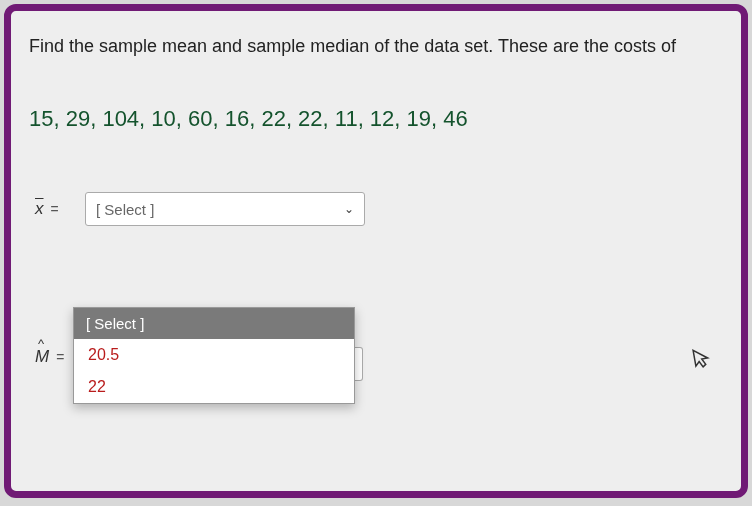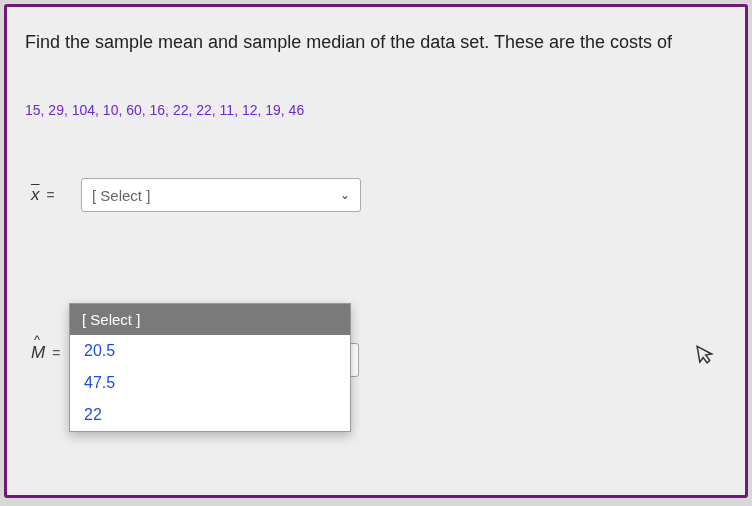--- a/index.html
+++ b/index.html
@@ -6,36 +6,36 @@
     body {
       font-family: Arial, Helvetica, sans-serif;
       background: #d8d8d8;
       width: 752px;
       height: 506px;
       overflow: hidden;
       position: relative;
     }
     .page {
       background: #eeeeee;
-      border: 3px solid #701a75;
-      border-radius: 3px;
+      border: 7px solid #701a75;
+      border-radius: 12px;
       margin: 4px;
       padding: 22px 18px 40px 18px;
       height: 494px;
       position: relative;
     }
     .question-text {
       font-size: 18px;
       color: #222;
       line-height: 1.5;
       margin-bottom: 46px;
     }
     .data-line {
-      font-size: 14px;
-      color: #6d28d9;
+      font-size: 22px;
+      color: #14532d;
       margin-bottom: 60px;
       padding-left: 0;
     }
     .answer-row {
       display: flex;
       align-items: center;
       margin-bottom: 18px;
       position: relative;
     }
     .var-label {
@@ -78,21 +78,21 @@
     }
     .dropdown-header {
       background: #7a7a7a;
       color: #fff;
       padding: 7px 12px;
       font-size: 15px;
     }
     .dropdown-item {
       padding: 7px 14px;
       font-size: 16px;
-      color: #1d4ed8;
+      color: #b91c1c;
       cursor: pointer;
     }
     .second-row {
       position: absolute;
       top: 336px;
       left: 18px;
       display: flex;
       align-items: center;
     }
     .second-select-hint {
@@ -148,21 +148,20 @@
   </div>
 
   <div class="second-row">
     <span class="var-label"><span class="m-hat">M</span> <span class="eq">=</span></span>
   </div>
   <div class="second-select-hint"></div>
 
   <div class="dropdown">
     <div class="dropdown-header">[ Select ]</div>
     <div class="dropdown-item">20.5</div>
-    <div class="dropdown-item">47.5</div>
     <div class="dropdown-item">22</div>
   </div>
 
   <div class="cursor">
     <svg width="18" height="22" viewBox="0 0 18 22">
       <path d="M2 2 L2 18 L6 14 L9 20 L12 18 L9 12 L15 12 Z" fill="none" stroke="#333" stroke-width="1.5"></path>
     </svg>
   </div>
 
 </div>

